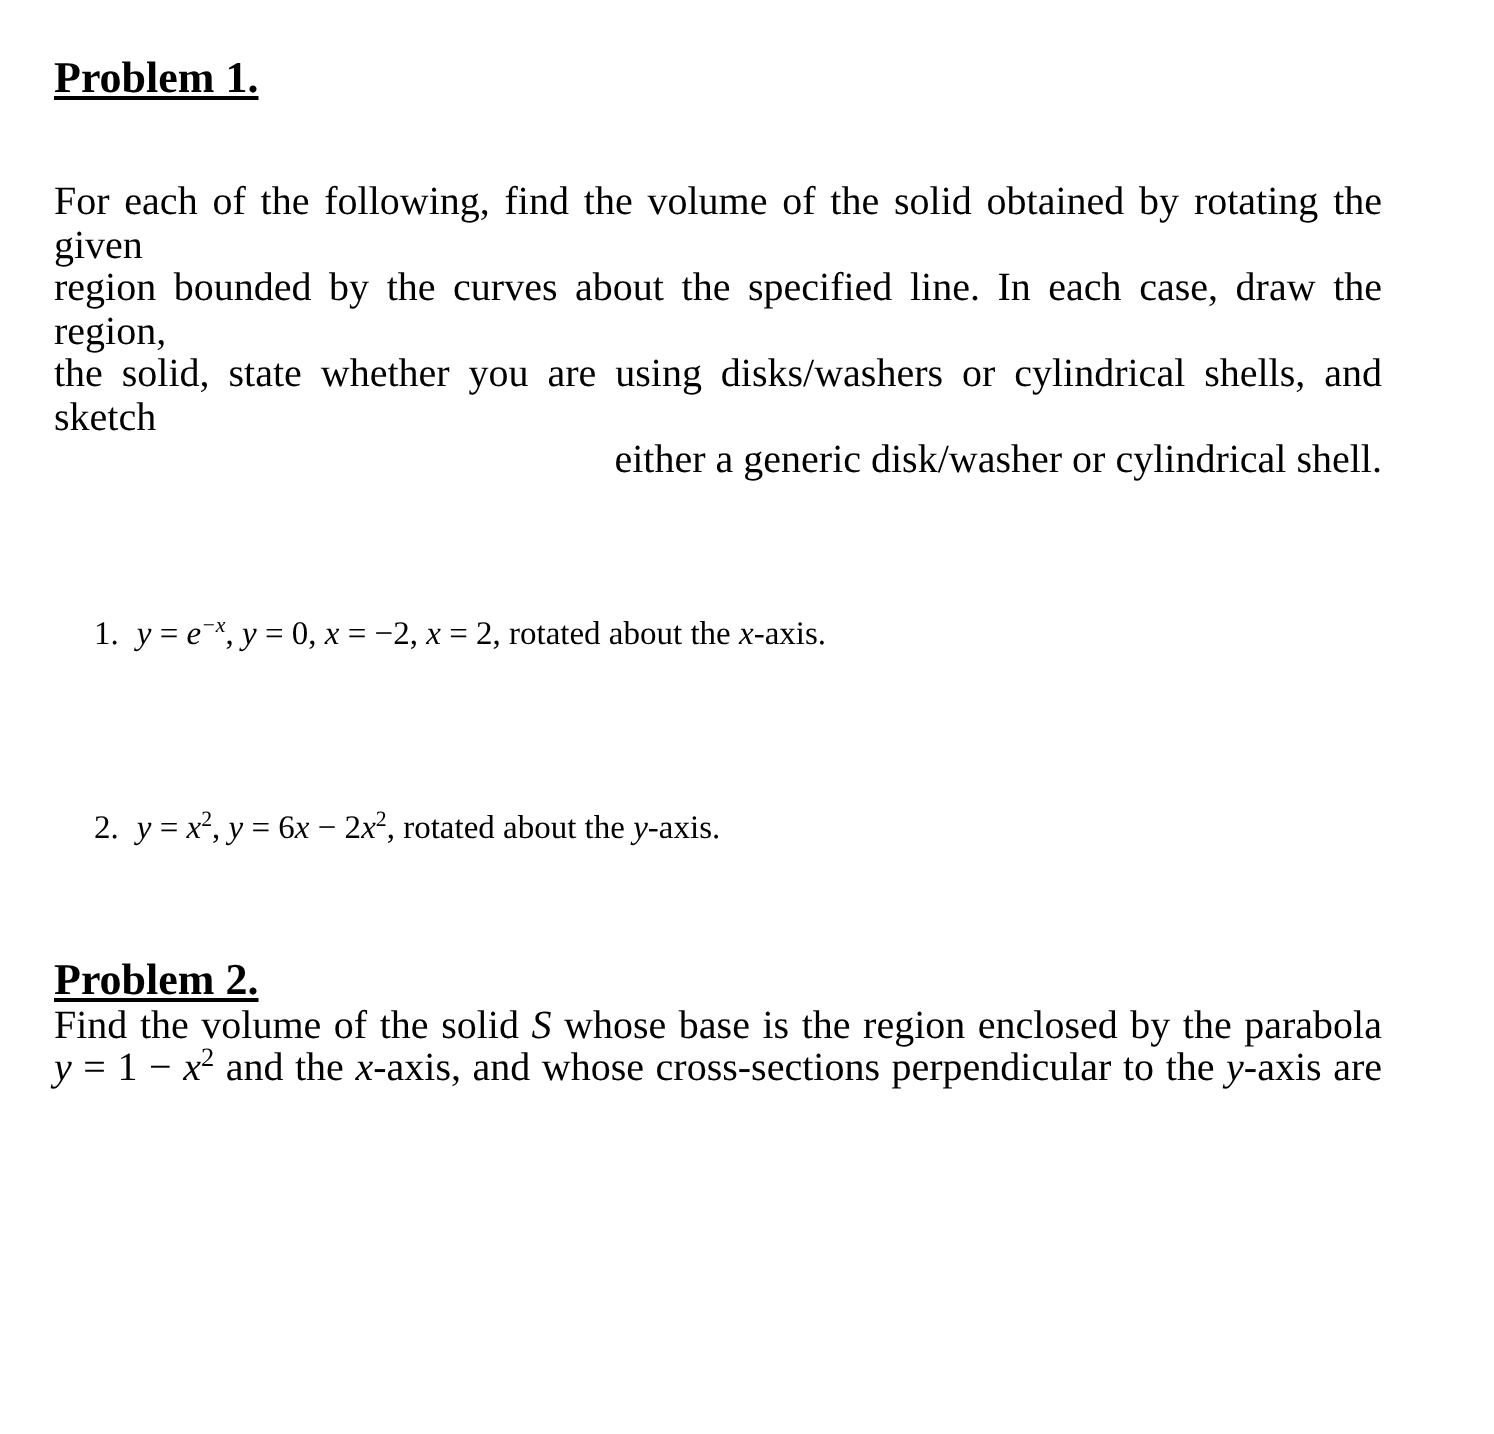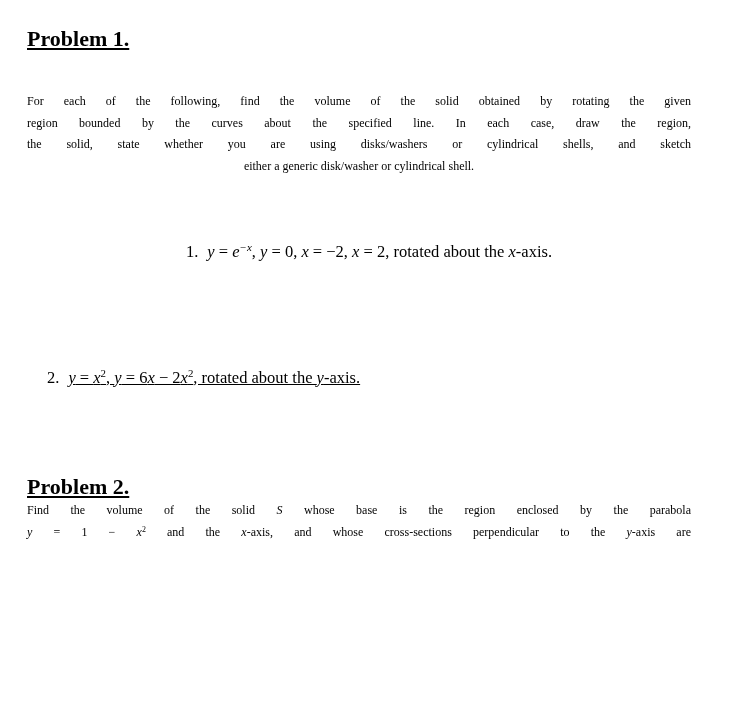--- a/index.html
+++ b/index.html
@@ -24,44 +24,44 @@
     margin-left: 27px;
     width: 664px;
   }
   .heading {
     font-size: 22px;
     font-weight: bold;
     line-height: 26px;
     text-decoration: underline;
   }
   .h1 { margin-top: 26px; }
-  .h2 { margin-top: 86px; }
+  .h2 { margin-top: 52px; }
   .para {
-    font-size: 12px;
+    font-size: 20px;
     line-height: 21.5px;
   }
   .intro { margin-top: 39px; }
   .p2 { }
   .jline {
     text-align: justify;
     text-align-last: justify;
   }
   .lline {
-    text-align: center;
+    text-align: right;
   }
   .plist {
     font-size: 16.5px;
     line-height: 21.5px;
   }
   .pitem {
     padding-left: 20px;
     white-space: nowrap;
   }
-  .item1 { margin-top: 64px; text-align: center; }
-  .item2 { margin-top: 104px; text-decoration: underline; }
+  .item1 { margin-top: 64px; }
+  .item2 { margin-top: 76px; }
   .item3 { margin-top: 70px; }
   .num {
     display: inline-block;
     margin-right: 9px;
     font-style: normal;
   }
   .var { font-style: italic; }
   .txt { font-style: normal; }
   .sup {
     font-size: 66%;

